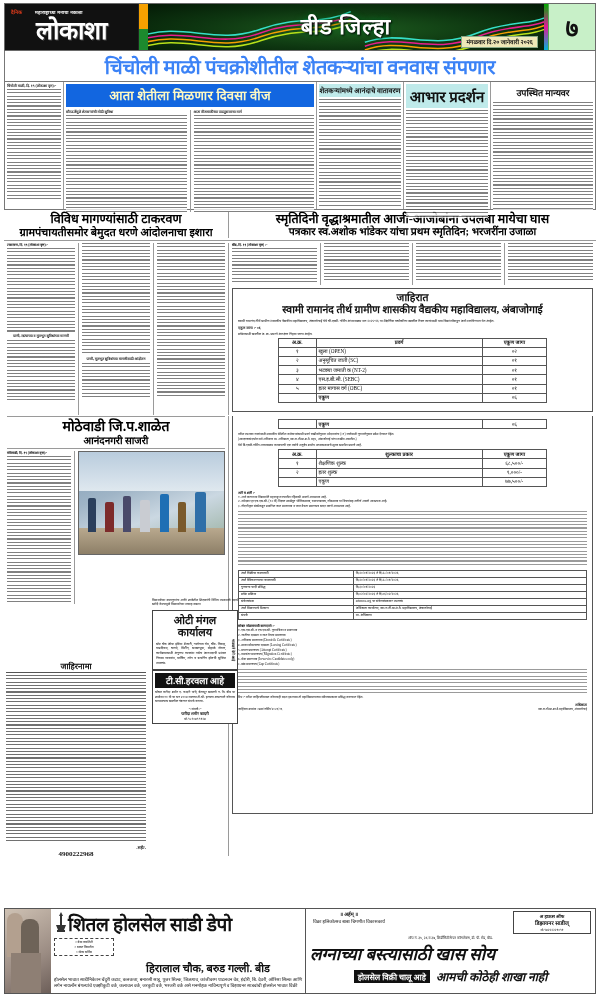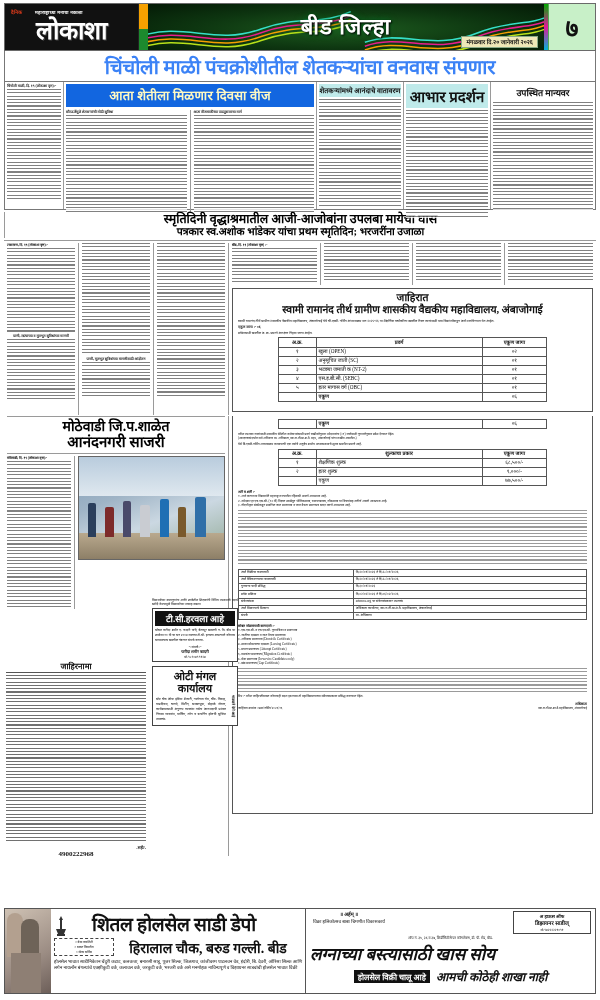--- a/index.html
+++ b/index.html
@@ -85,21 +85,21 @@
   .adbox{border:1px solid #444;box-sizing:border-box;background:#fff;}
 
   
   .footer-ad{border:1px solid #555;box-sizing:border-box;display:flex;
       background:#fff;}
   .fa-left{width:300px;display:flex;position:relative;border-right:1px solid #555;}
   .fa-right{flex:1;position:relative;}
   .sari-photo{width:46px;background:linear-gradient(150deg,#cfc2b4,#9c8d84 60%,#6d5f59);
       position:relative;overflow:hidden;}
   .brandbig{font-size:19px;font-weight:bold;letter-spacing:-.3px;}
-  .brandmid{font-size:14px;font-weight:bold;}
+  .brandmid{font-size:11px;font-weight:bold;margin-top:22px;}
   .tiny{font-size:4.6px;line-height:1.25;}
   .marudhar{font-size:22px;font-weight:bold;font-style:italic;
       font-family:"Liberation Serif",serif;letter-spacing:-1px;}
   .bigslogan{font-size:17px;font-weight:bold;font-style:italic;text-align:left;}
   .invtag{background:#111;color:#fff;font-size:8px;font-weight:bold;
       padding:1px 4px;display:inline-block;}
 </style>
 </head>
 <body>
 
@@ -174,20 +174,24 @@
     </div>
     <div class="col-rule"></div>
 
     <div style="width:104px;padding:2px;box-sizing:border-box;">
       <div class="plain-head" style="font-size:9px;">उपस्थित मान्यवर</div>
       <div class="gray-lines" style="height:109px;margin-top:1px;"></div>
     </div>
   </div>
 
   <div style="display:flex;margin-top:2px;">
+    <div style="width:224px;padding:0 3px;box-sizing:border-box;">
+      <div class="sec-title" style="font-size:12.5px;">विविध मागण्यांसाठी टाकरवण</div>
+      <div class="sec-title" style="font-size:11px;">ग्रामपंचायतीसमोर बेमुदत धरणे आंदोलनाचा इशारा</div>
+    </div>
     <div class="col-rule"></div>
     <div style="flex:1;padding:0 3px;box-sizing:border-box;">
       <div class="sec-title" style="font-size:12.5px;">स्मृतिदिनी वृद्धाश्रमातील आजी-आजोबांना उपलबा मायेचा घास</div>
       <div class="sec-title" style="font-size:10.5px;">पत्रकार स्व.अशोक भांडेकर यांचा प्रथम स्मृतिदिन; भरजरींना उजाळा</div>
     </div>
   </div>
   <div class="hr-rule" style="margin-top:2px;"></div>
 
   <div style="display:flex;margin-top:2px;height:172px;">
 
@@ -283,21 +287,21 @@
         </div>
       </div>
     </div>
   </div>
 
   <div style="display:flex;margin-top:1px;height:440px;">
 
     <div style="width:224px;padding:0 3px;box-sizing:border-box;">
       <div class="hr-rule"></div>
       <div class="sec-title" style="font-size:14px;margin-top:2px;">मोठेवाडी जि.प.शाळेत</div>
-      <div class="sec-title" style="font-size:15px;">आनंदनगरी साजरी</div>
+      <div class="sec-title" style="font-size:10px;">आनंदनगरी साजरी</div>
       <div class="hr-rule" style="margin-top:2px;"></div>
 
       <div style="display:flex;gap:3px;margin-top:2px;">
         <div style="width:64px;">
           <div style="font-size:3.4px;font-weight:bold;line-height:1.2;">मोठेवाडी, दि. १९ (लोकाशा वृत्त):-</div>
           <div class="gray-lines" style="height:148px;margin-top:1px;"></div>
         </div>
         <div class="col-rule"></div>
 
         <div class="photo" style="flex:1;height:102px;">
@@ -426,53 +430,53 @@
             <div style="font-size:3.6px;font-weight:bold;">अधिष्ठाता</div>
             <div style="font-size:3.2px;">स्वा.रा.ती.ग्रा.शा.वै.महाविद्यालय, अंबाजोगाई</div>
           </div>
         </div>
       </div>
     </div>
   </div>
 
   <div style="position:absolute;left:152px;top:598px;width:86px;">
     <div style="font-size:3.2px;line-height:1.3;text-align:justify;margin-bottom:2px;">विद्यार्थ्यांच्या कलागुणांना आणि शाळेतील शिक्षकांनी विविध उपक्रमाचे पदार्थ खरेदी केल्यामुळे विद्यार्थ्यांच्या उत्साह वाढला</div>
+    <div class="adbox" style="padding:3px;margin-top:4px;position:relative;">
+      <div style="text-align:center;font-size:11px;font-weight:bold;line-height:1.1;">ओटी मंगल</div>
+      <div style="text-align:center;font-size:11px;font-weight:bold;line-height:1.1;">कार्यालय</div>
+      <div style="font-size:3.4px;line-height:1.45;text-align:justify;margin-top:3px;padding-right:8px;">स्टेट बँक ऑफ इंडिया शेजारी, नालेगाव रोड, बीड. विवाह, वाढदिवस, बारसे, मिटींग, साखरपुडा, डोहाळे जेवण, कार्यक्रमासाठी अनुरूप व्यवस्था तसेच आरामदायी प्रशस्त निवास व्यवस्था, पार्किंग, लॉन व डायनिंग हॉलची सुविधा उपलब्ध.</div>
+      <div style="position:absolute;right:1px;top:28px;writing-mode:vertical-rl;font-size:3.6px;font-weight:bold;">भाड्याने देणे आहे</div>
+    </div>
+
     <div class="adbox" style="padding:2px;">
       <div class="blackbar">टी.सी.हरवला आहे</div>
       <div style="font-size:3.3px;line-height:1.4;text-align:justify;margin-top:2px;">सोबत फरीदा शमीर ए. कादरी यांचे, बेलापूर खाजगी न. वि. बीड या शाळेचा १० वी चा सन २००४ सालचा टी.सी. हरवला असल्याने कोणास सापडल्यास खालील नंबरवर संपर्क करावा.</div>
       <div style="font-size:3.4px;text-align:center;margin-top:2px;">-: संपर्क :-</div>
       <div style="font-size:4px;font-weight:bold;text-align:center;">फरीदा शमीर कादरी</div>
       <div style="font-size:3.4px;text-align:center;">मो.९८९०४९९१२४</div>
     </div>
-
-    <div class="adbox" style="padding:3px;margin-top:4px;position:relative;">
-      <div style="text-align:center;font-size:11px;font-weight:bold;line-height:1.1;">ओटी मंगल</div>
-      <div style="text-align:center;font-size:11px;font-weight:bold;line-height:1.1;">कार्यालय</div>
-      <div style="font-size:3.4px;line-height:1.45;text-align:justify;margin-top:3px;padding-right:8px;">स्टेट बँक ऑफ इंडिया शेजारी, नालेगाव रोड, बीड. विवाह, वाढदिवस, बारसे, मिटींग, साखरपुडा, डोहाळे जेवण, कार्यक्रमासाठी अनुरूप व्यवस्था तसेच आरामदायी प्रशस्त निवास व्यवस्था, पार्किंग, लॉन व डायनिंग हॉलची सुविधा उपलब्ध.</div>
-      <div style="position:absolute;right:1px;top:28px;writing-mode:vertical-rl;font-size:3.6px;font-weight:bold;">भाड्याने देणे आहे</div>
-    </div>
   </div>
 
   <div style="position:absolute;left:6px;top:660px;width:140px;">
     <div style="text-align:center;font-size:8px;font-weight:bold;border-bottom:1px solid #555;padding-bottom:1px;">जाहिरनामा</div>
     <div class="gray-lines dark" style="height:168px;margin-top:2px;"></div>
     <div style="text-align:right;font-size:4px;font-weight:bold;margin-top:2px;">-सही/-</div>
     <div style="text-align:center;font-size:7px;font-weight:bold;">4900222968</div>
   </div>
 
   <div class="footer-ad" style="position:absolute;left:4px;top:908px;width:592px;height:86px;">
 
     <div class="fa-left">
       <div class="sari-photo">
         <div style="position:absolute;left:2px;top:4px;width:16px;height:44px;background:#b3a08f;border-radius:8px 8px 0 0;"></div>
         <div style="position:absolute;left:16px;top:10px;width:18px;height:52px;background:#6e6358;border-radius:8px 8px 0 0;"></div>
         <div style="position:absolute;left:6px;top:44px;width:30px;height:40px;background:#8e7f74;"></div>
       </div>
       <div style="flex:1;padding:2px 3px;box-sizing:border-box;position:relative;">
-        <div style="display:flex;align-items:flex-end;gap:24px;">
+        <div style="display:flex;align-items:flex-start;">
           <svg width="14" height="22" viewBox="0 0 14 22">
             <path d="M7 1 L9 5 L5 5 Z" fill="#333"></path>
               <rect x="6" y="5" width="2" height="9" fill="#333"></rect>
             <path d="M2 14 h10 l-2 5 h-6 Z" fill="#333"></path>
               <rect x="3" y="19" width="8" height="2" fill="#333"></rect>
           </svg>
           <div class="brandbig">शितल होलसेल साडी डेपो</div>
         </div>
         <div style="display:flex;align-items:flex-start;margin-top:1px;">
           <div style="width:56px;text-align:center;font-size:3.2px;line-height:1.5;border:1px dashed #444;padding:1px;">

